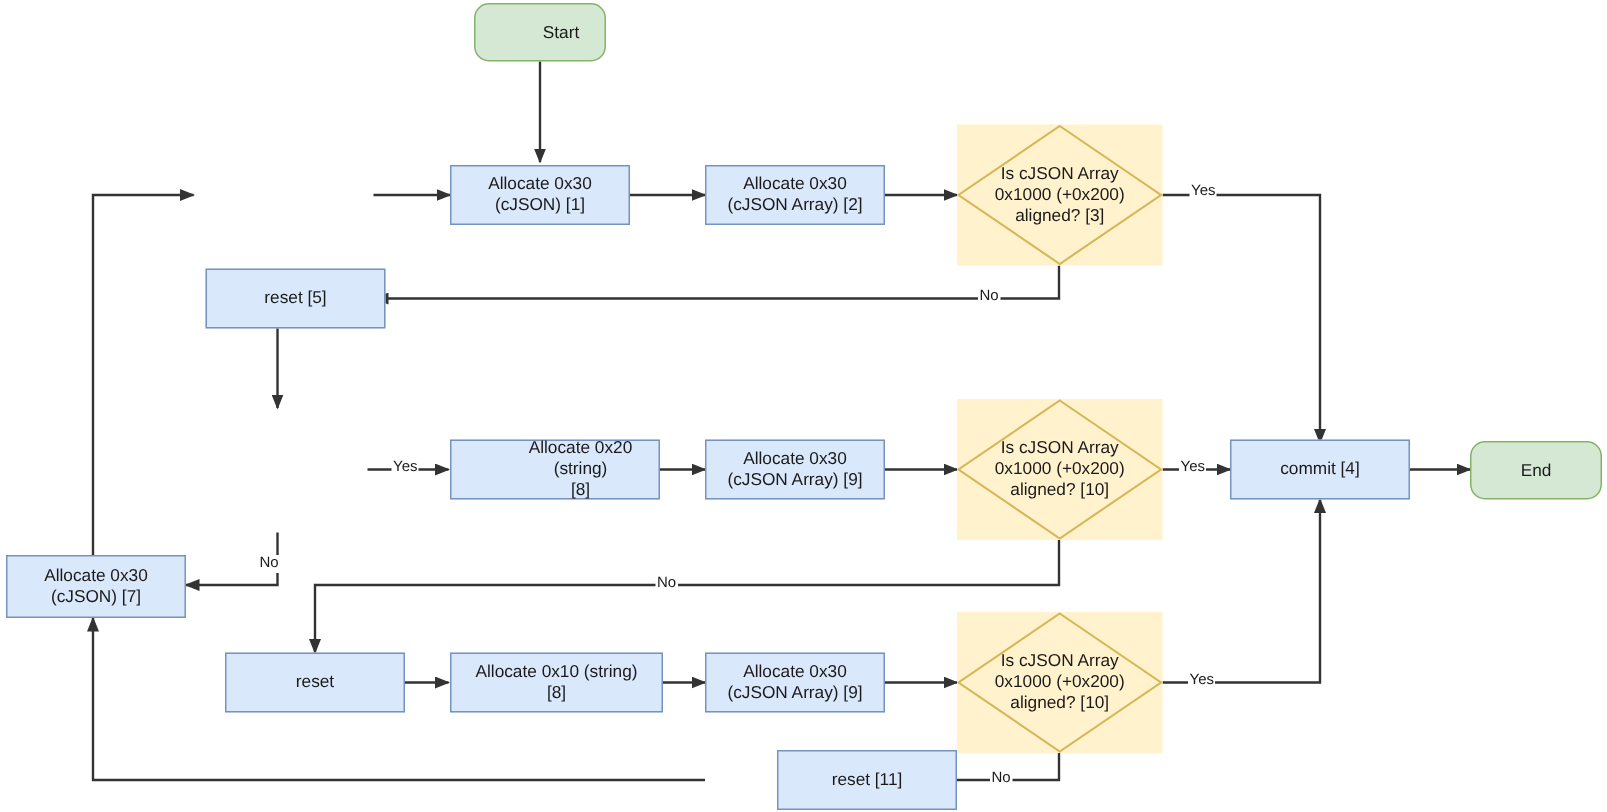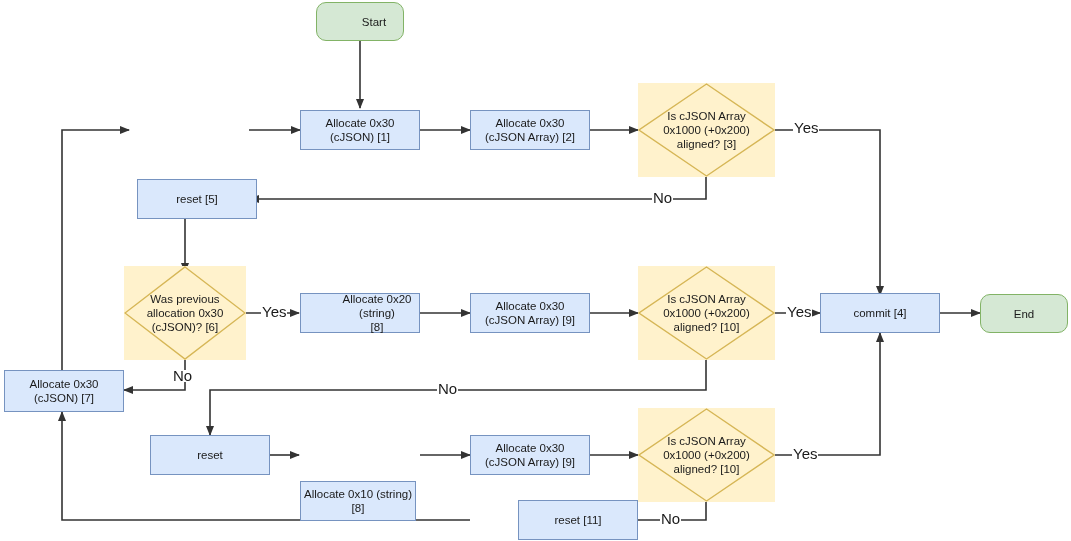--- a/index.html
+++ b/index.html
@@ -60,21 +60,21 @@
   }
   .decision {
     background: transparent;
   }
   .decision .dlabel {
     position: relative;
     z-index: 1;
   }
   .edge-label {
     position: absolute;
-    font-size: 15px;
+    font-size: 10px;
     line-height: 12px;
     color: #1a1a1a;
     background: #ffffff;
     padding: 0 1px;
     z-index: 3;
     white-space: nowrap;
   }
 </style>
 </head>
 <body>
@@ -154,35 +154,27 @@
     </svg>
     <span class="dlabel">Is cJSON Array
 0x1000 (+0x200)
 aligned? [3]</span>
   </div>
 
   <div class="node process" style="left:137px; top:179px; width:120px; height:40px;">
     <span>reset [5]</span>
   </div>
 
-  <div class="node decision" style="left:124px; top:266px; width:122px; height:94px;">
-    <svg class="diamond-bg" viewBox="0 0 122 94" preserveAspectRatio="none">
-      <polygon points="61,1 121,47 61,93 1,47" fill="#fff2cc" stroke="#d6b656" stroke-width="1.4"></polygon>
-    </svg>
-    <span class="dlabel">Was previous
-allocation 0x30
-(cJSON)? [6]</span>
-  </div>
 
   <div class="node process" style="left:4px; top:370px; width:120px; height:42px;">
     <span>Allocate 0x30
 (cJSON) [7]</span>
   </div>
 
-  <div class="node process" style="left:300px; top:293px; width:120px; height:40px;padding-left:34px;">
+  <div class="node process" style="left:300px; top:293px; width:140px; height:40px;padding-left:34px;">
     <span>Allocate 0x20 (string)
 [8]</span>
   </div>
 
   <div class="node process" style="left:470px; top:293px; width:120px; height:40px;">
     <span>Allocate 0x30
 (cJSON Array) [9]</span>
   </div>
 
   <div class="node decision" style="left:638px; top:266px; width:137px; height:94px;">
@@ -199,21 +191,21 @@
   </div>
 
   <div class="node process" style="left:150px; top:435px; width:120px; height:40px;">
     <span>reset</span>
   </div>
 
   <div class="node terminal" style="left:980px; top:294px; width:88px; height:39px;">
     <span>End</span>
   </div>
 
-  <div class="node process" style="left:300px; top:435px; width:116px; height:40px;margin-top:46px;">
+  <div class="node process" style="left:300px; top:435px; width:142px; height:40px;">
     <span>Allocate 0x10 (string)
 [8]</span>
   </div>
 
   <div class="node process" style="left:470px; top:435px; width:120px; height:40px;">
     <span>Allocate 0x30
 (cJSON Array) [9]</span>
   </div>
 
   <div class="node decision" style="left:638px; top:408px; width:137px; height:94px;">

